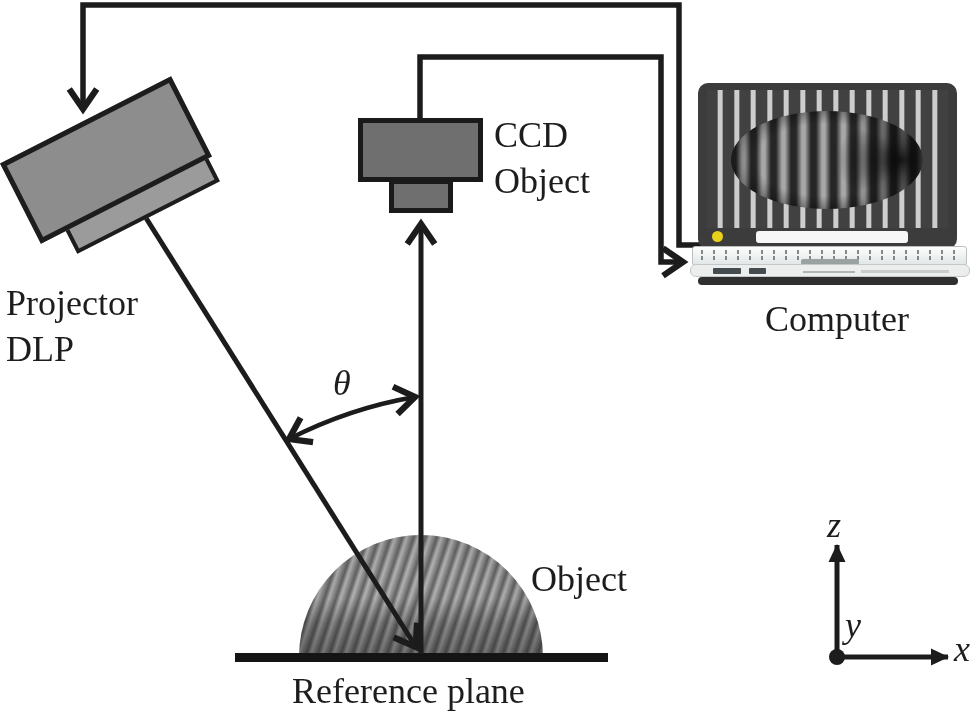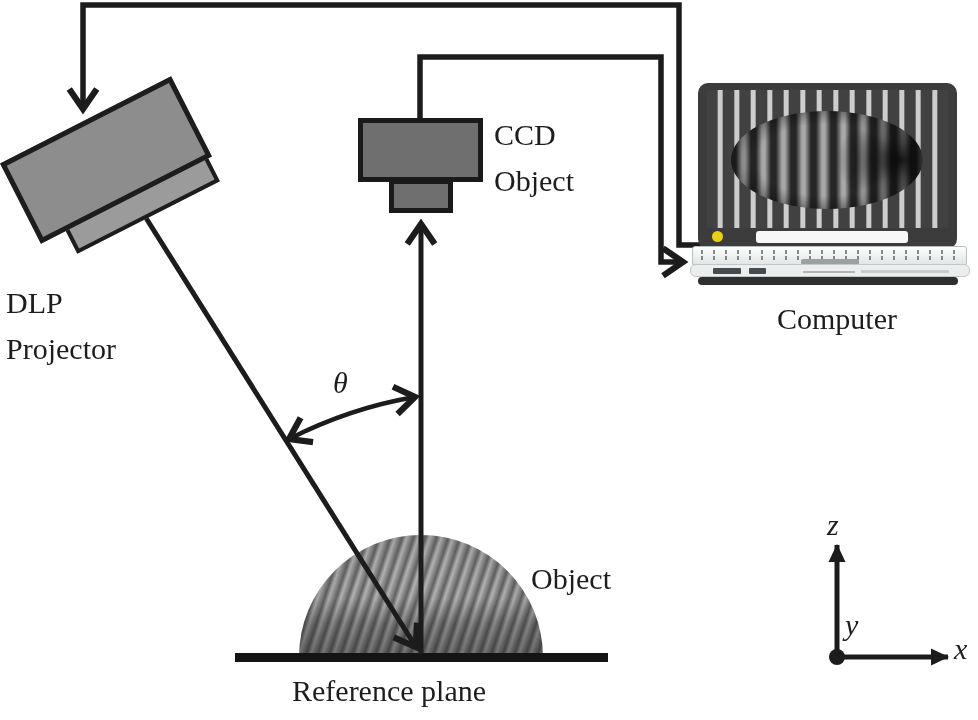--- a/index.html
+++ b/index.html
@@ -44,21 +44,21 @@
     background:repeating-linear-gradient(90deg, rgba(100,110,112,0.8) 0 2px, rgba(0,0,0,0) 2px 12px);}
   .lt-trackpad{left:108px;top:12px;width:58px;height:6px;background:#9aa1a1;border-radius:2px;}
   .lt-base{left:2px;top:184px;width:280px;height:13px;border-radius:6px;
     background:#eceeee;border:1px solid #c3c7c7;box-sizing:border-box;}
   .lt-port1{left:22px;top:3px;width:28px;height:6px;background:#454c50;border-radius:1px;}
   .lt-port2{left:58px;top:3px;width:17px;height:6px;background:#454c50;border-radius:1px;}
   .lt-slit1{left:112px;top:6px;width:52px;height:2px;background:#b0b6b6;}
   .lt-slit2{left:170px;top:5px;width:88px;height:3px;background:#c8cccc;}
   .lt-shadow{left:10px;top:197px;width:260px;height:8px;background:#2f2f2f;border-radius:4px;}
   
-  .lbl{position:absolute;font-size:30px;line-height:46px;z-index:5;white-space:nowrap;}
+  .lbl{position:absolute;font-size:36px;line-height:46px;z-index:5;white-space:nowrap;}
   .it{font-style:italic;}
   #lbl-projector{left:6px;top:280px;}
   #lbl-camera{left:494px;top:112px;}
   #lbl-computer{left:737px;top:296px;width:200px;text-align:center;}
   #lbl-object{left:531px;top:556px;}
   #lbl-refplane{left:292px;top:668px;}
   #lbl-theta{left:333px;top:360px;}
   #lbl-z{left:827px;top:502px;}
   #lbl-y{left:845px;top:602px;}
   #lbl-x{left:954px;top:626px;}
@@ -110,22 +110,22 @@
     <div class="abs lt-base">
       <div class="abs lt-port1"></div>
       <div class="abs lt-port2"></div>
       <div class="abs lt-slit1"></div>
       <div class="abs lt-slit2"></div>
     </div>
     <div class="abs lt-shadow"></div>
   </div>
 
   <div id="lbl-projector" class="lbl">
+    <div>Projector</div>
     <div>DLP</div>
-    <div>Projector</div>
   </div>
   <div id="lbl-camera" class="lbl">
     <div>CCD</div>
     <div>Object</div>
   </div>
   <div id="lbl-computer" class="lbl">Computer</div>
   <div id="lbl-refplane" class="lbl">Reference plane</div>
   <div id="lbl-object" class="lbl">Object</div>
   <div id="lbl-theta" class="lbl it">θ</div>
   <div id="lbl-z" class="lbl it">z</div>

